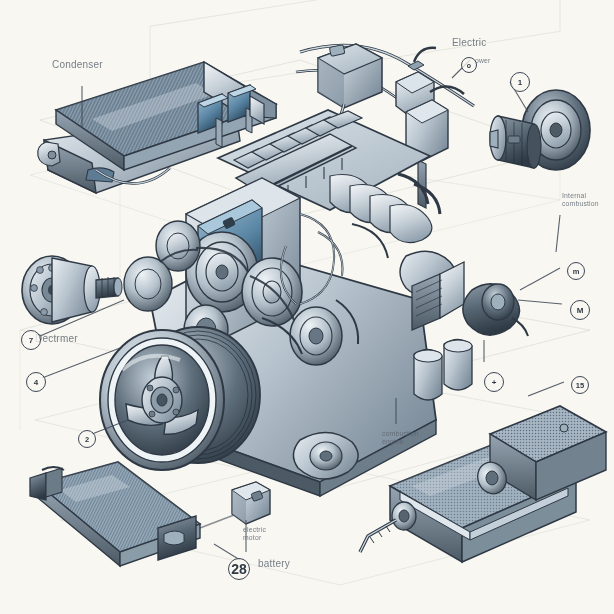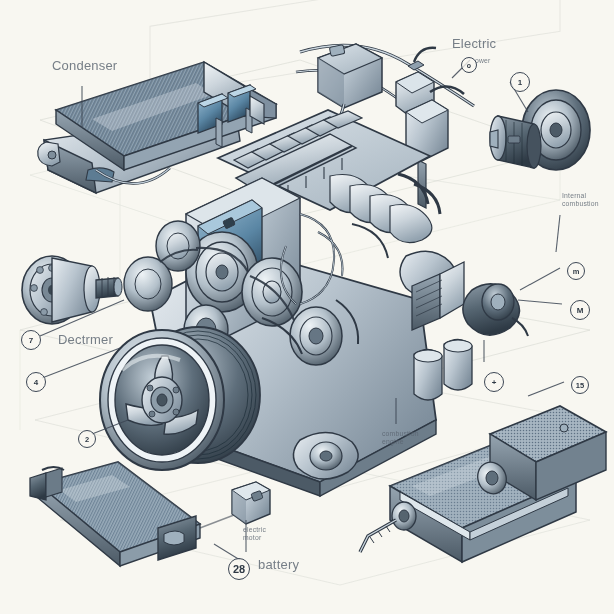--- a/index.html
+++ b/index.html
@@ -16,36 +16,36 @@
   .anno{position:absolute;pointer-events:none;}
   .lbl{
     position:absolute;
     font-family:"Liberation Sans", sans-serif;
     color:#5a6470;
     letter-spacing:.2px;
     line-height:1.15;
     white-space:pre-line;
     opacity:.82;
   }
-  .lbl.sm{font-size:13px;}
+  .lbl.sm{font-size:10px;}
   .lbl.xs{font-size:6.8px;}
   .badge{
     position:absolute;
     border:1.2px solid #3c4654;
     border-radius:50%;
     background:rgba(248,247,241,.78);
     color:#2f3945;
     display:flex;align-items:center;justify-content:center;
     font-size:8px;font-weight:600;
     font-family:"Liberation Sans", sans-serif;
   }
   .badge.b18{width:18px;height:18px;font-size:8px;}
   .badge.b16{width:16px;height:16px;font-size:7.5px;}
   .badge.b14{width:14px;height:14px;font-size:7px;}
-  .badge.b20{width:20px;height:20px;font-size:11px;}
+  .badge.b20{width:20px;height:20px;font-size:14px;}
 </style>
 </head>
 <body>
 
 <div id="stage">
 
   <svg id="art" viewBox="0 0 614 614" width="614" height="614" xmlns="http://www.w3.org/2000/svg">
     <defs>
       <linearGradient id="gMetal" x1="0" y1="0" x2="0.4" y2="1">
         <stop offset="0" stop-color="#f2f5f7"></stop>
@@ -441,21 +441,21 @@
       <div class="lbl sm" style="left: 52px; top: 59px;">Condenser</div>
       <div class="lbl sm" style="left: 452px; top: 37px;">Electric</div>
       <div class="lbl xs" style="left: 475px; top: 57px;">ower</div>
       <div class="lbl xs" style="left: 562px; top: 192px;">Internal
 combustion</div>
       <div class="lbl xs" style="left: 382px; top: 430px;">combustion
 engine</div>
       <div class="lbl xs" style="left: 243px; top: 526px;">electric
 motor</div>
       <div class="lbl sm" style="left: 250px; top: 558px; padding-left: 8px;">battery</div>
-      <div class="lbl sm" style="left: 58px; top: 333px; text-align: right;">Dectrmer</div>
+      <div class="lbl sm" style="left: 35px; top: 333px; text-align: right;">Dectrmer</div>
     </div>
   <div class="anno" id="markers">
       <div class="badge b18" style="left: 510px; top: 72px;">1</div>
       <div class="badge b18" style="left: 21px; top: 330px;">7</div>
       <div class="badge b18" style="left: 26px; top: 372px;">4</div>
       <div class="badge b16" style="left: 78px; top: 430px;">2</div>
       <div class="badge b16" style="left: 567px; top: 262px;">m</div>
       <div class="badge b18" style="left: 570px; top: 300px;">M</div>
       <div class="badge b16" style="left: 571px; top: 376px;">15</div>
       <div class="badge b18" style="left: 484px; top: 372px;">+</div>

